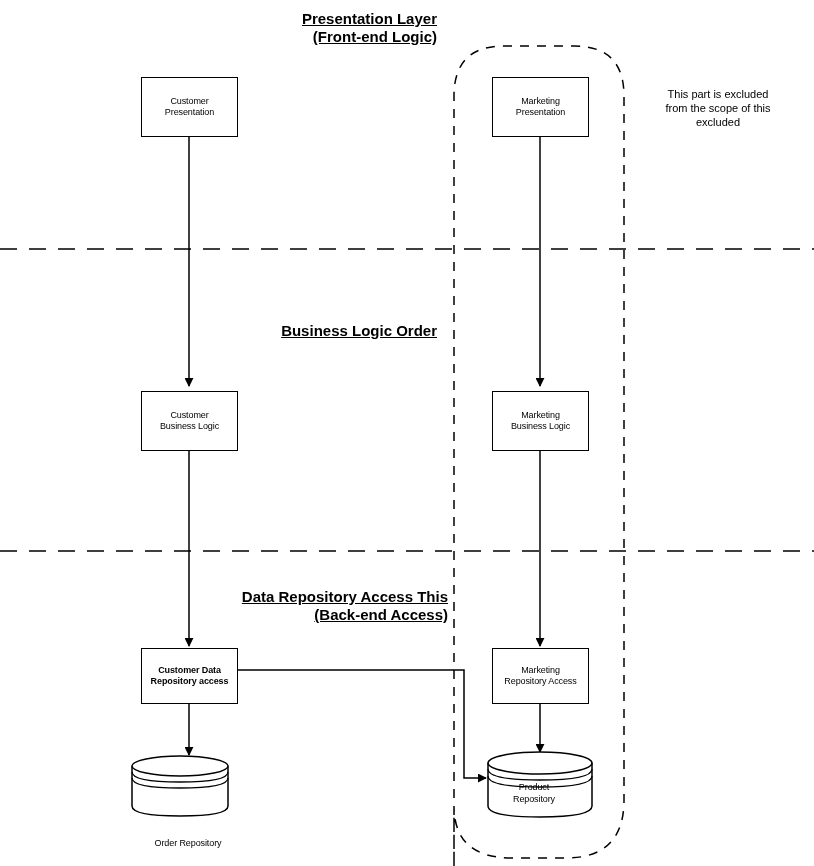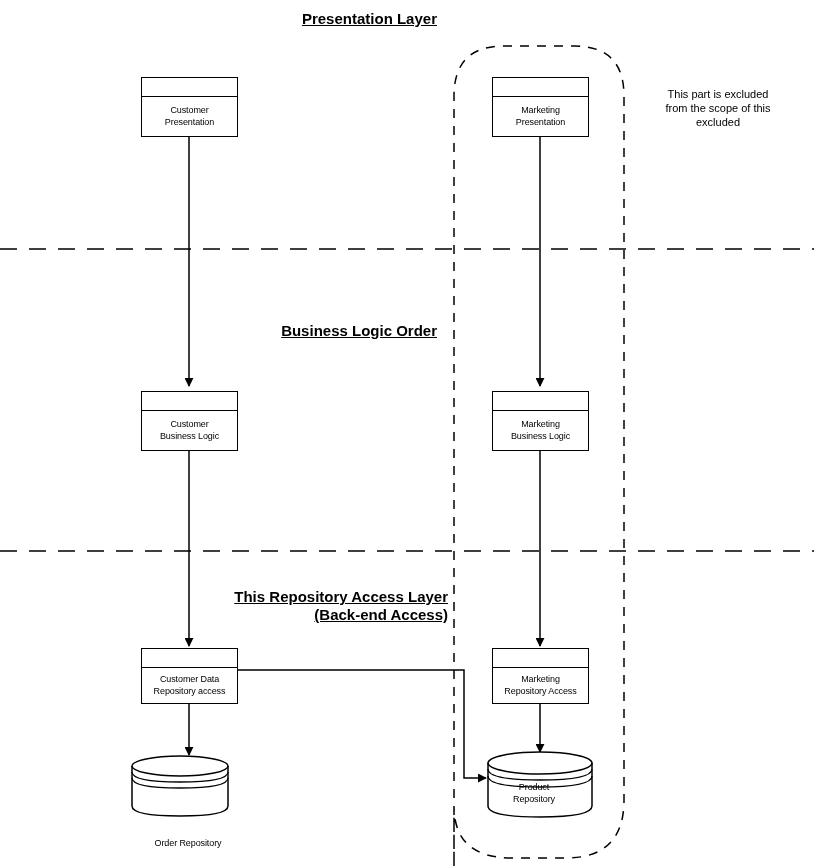--- a/index.html
+++ b/index.html
@@ -41,21 +41,21 @@
     text-decoration: underline;
   }
 
   
   .component-box {
     position: absolute;
     box-sizing: border-box;
     border: 1.6px solid #000000;
     background: #ffffff;
     display: flex;
-    flex-direction: column;
+    flex-direction: row;
   }
   .component-box .box-header {
     height: 19px;
     box-sizing: border-box;
     border-bottom: 1.6px solid #000000;
     flex: 0 0 auto;
   }
   .component-box .box-body {
     flex: 1 1 auto;
     display: flex;
@@ -138,28 +138,29 @@
     <g>
       <path d="M 488 763 L 488 806 Q 488 817 540 817 Q 592 817 592 806 L 592 763" fill="#ffffff" stroke="#000000" stroke-width="1.5"></path>
       <ellipse cx="540" cy="763" rx="52" ry="11" fill="#ffffff" stroke="#000000" stroke-width="1.5"></ellipse>
       <path d="M 488 769 Q 488 780 540 780 Q 592 780 592 769" fill="none" stroke="#000000" stroke-width="1.3"></path>
       <path d="M 488 776 Q 488 787 540 787 Q 592 787 592 776" fill="none" stroke="#000000" stroke-width="1.3"></path>
     </g>
   </svg>
 
   <div class="layer-title" style="left:187px; top:10px; width:250px;">
     <span>Presentation Layer</span>
+    <span>(Front-end Logic)</span>
   </div>
 
   <div class="layer-title" style="left:187px; top:322px; width:250px;">
     <span>Business Logic Order</span>
   </div>
 
   <div class="layer-title" style="left:158px; top:588px; width:290px;">
-    <span>This Repository Access Layer</span>
+    <span>Data Repository Access This</span>
     <span>(Back-end Access)</span>
   </div>
 
   <div class="component-box" style="left:141px; top:77px; width:97px; height:60px;">
     <div class="box-header"></div>
     <div class="box-body">
       <span>Customer</span>
       <span>Presentation</span>
     </div>
   </div>
@@ -181,21 +182,21 @@
   </div>
 
   <div class="component-box" style="left:492px; top:391px; width:97px; height:60px;">
     <div class="box-header"></div>
     <div class="box-body">
       <span>Marketing</span>
       <span>Business Logic</span>
     </div>
   </div>
 
-  <div class="component-box" style="left:141px; top:648px; width:97px; height:56px;">
+  <div class="component-box" style="left:141px; top:648px; width:97px; height:56px;font-weight:bold;">
     <div class="box-header"></div>
     <div class="box-body">
       <span>Customer Data</span>
       <span>Repository access</span>
     </div>
   </div>
 
   <div class="component-box" style="left:492px; top:648px; width:97px; height:56px;">
     <div class="box-header"></div>
     <div class="box-body">

